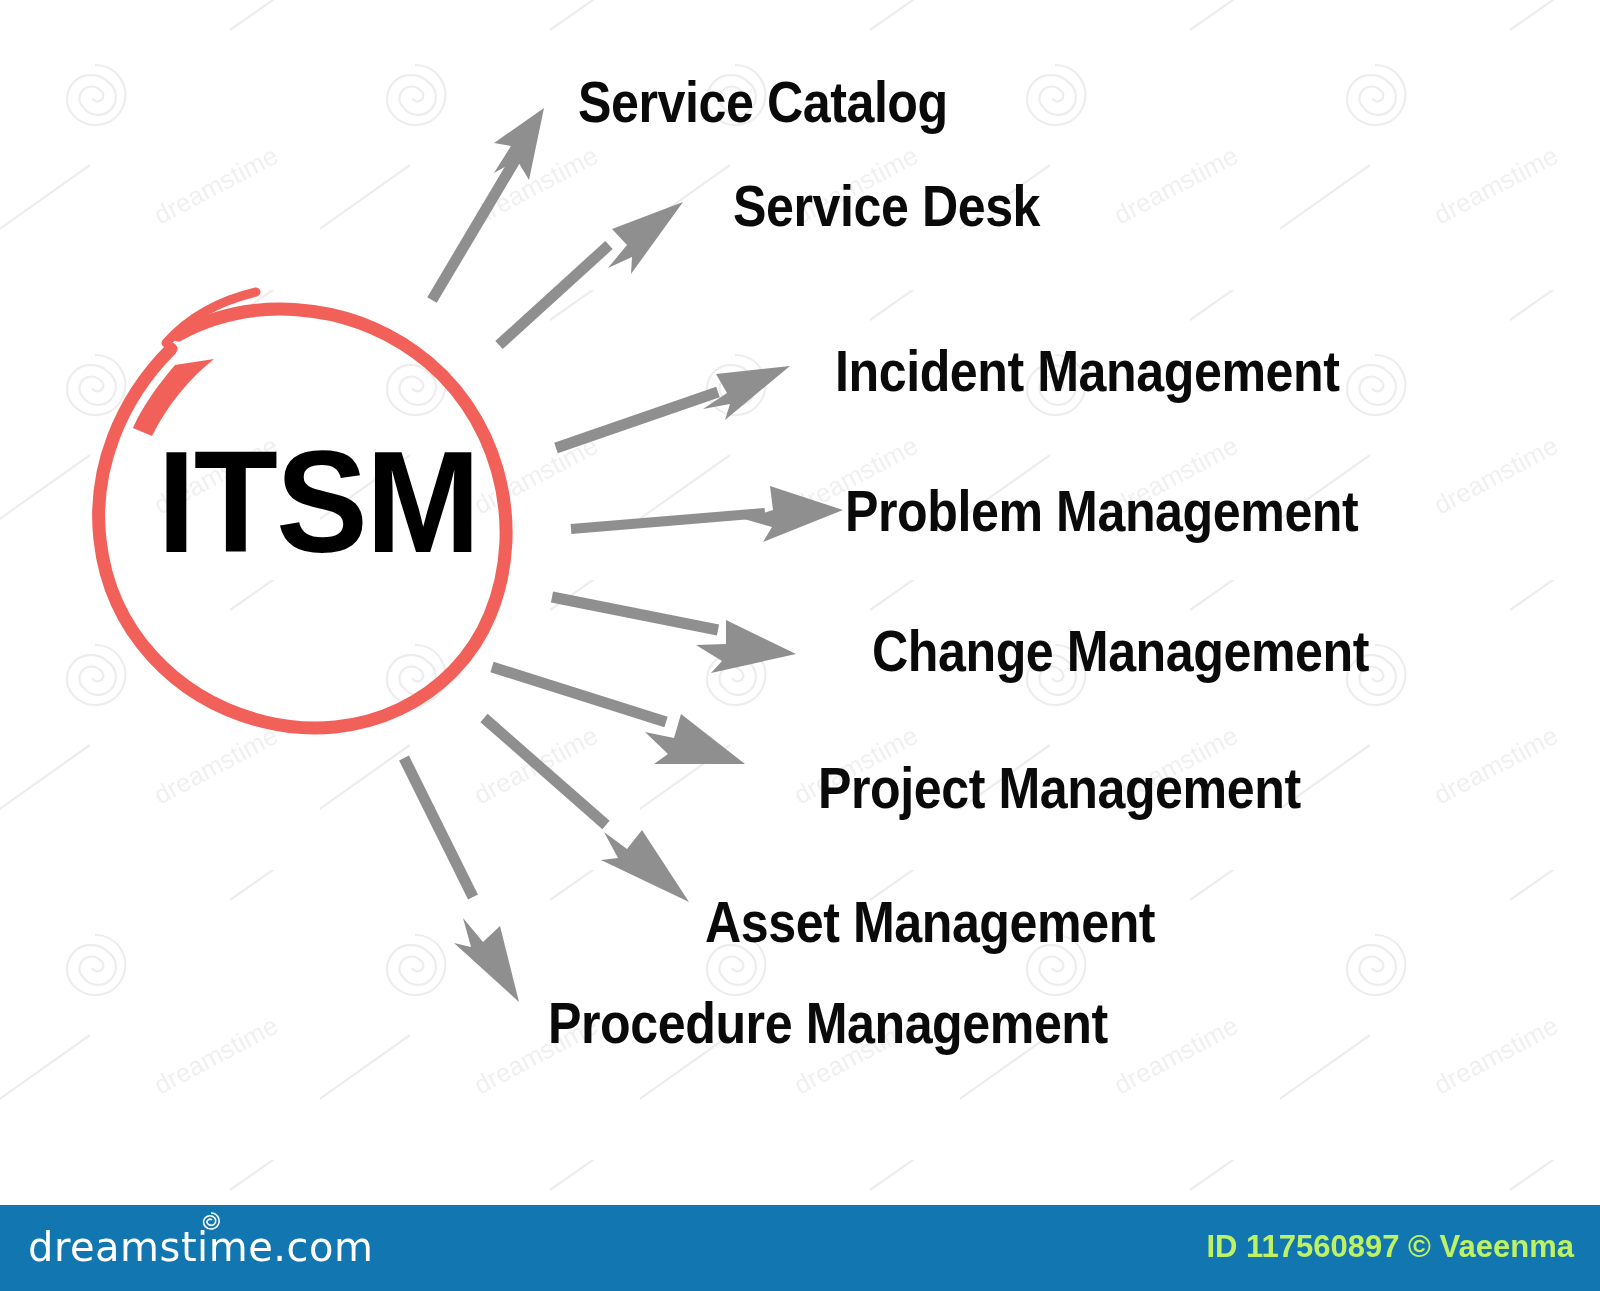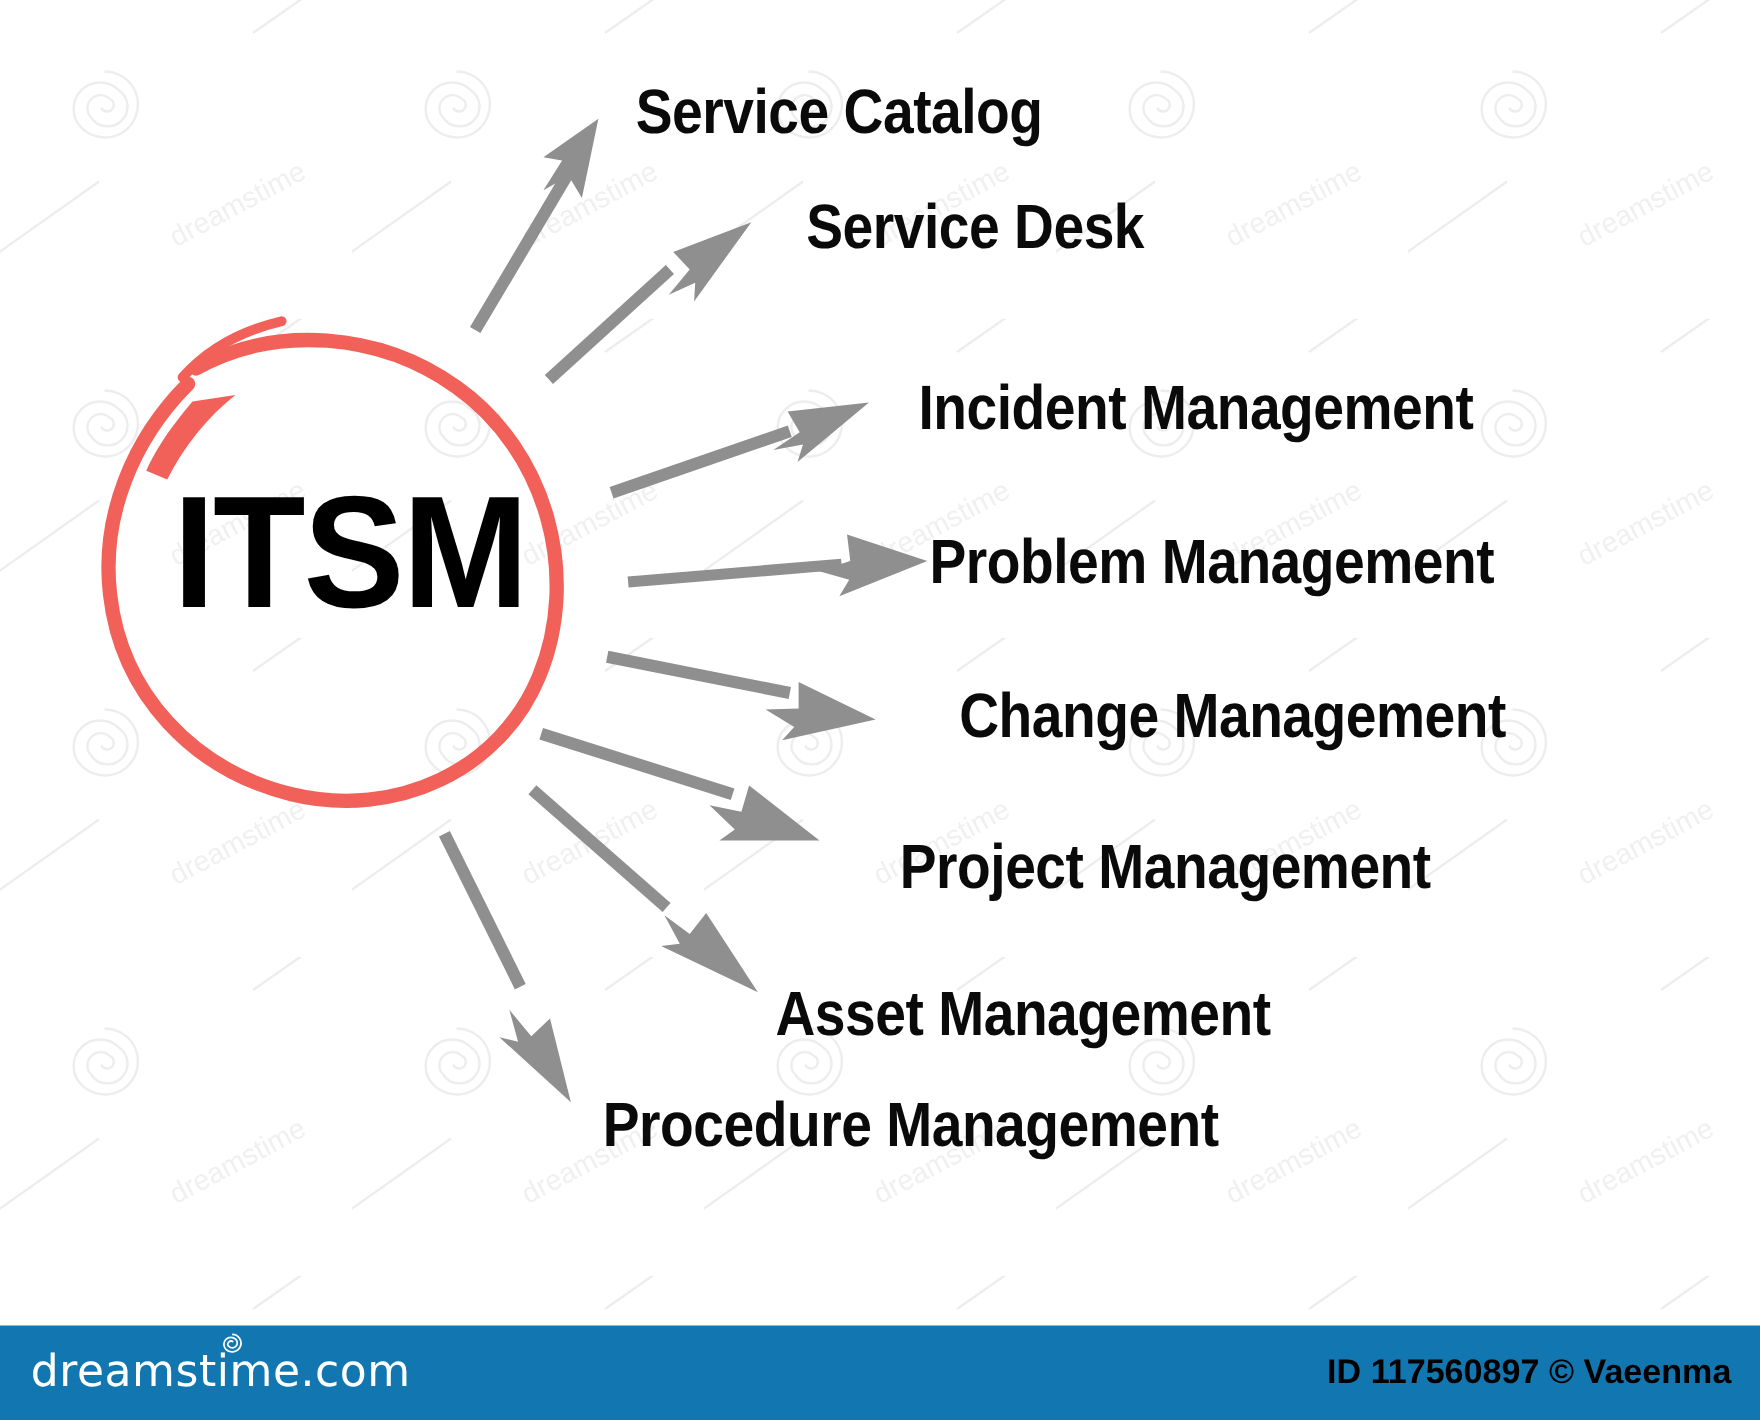--- a/index.html
+++ b/index.html
@@ -84,21 +84,21 @@
     position: absolute;
     left: 173px;
     top: -16px;
     width: 20px;
     height: 20px;
   }
   #footer-credit {
     position: absolute;
     right: 26px;
     top: 26px;
-    color: #000000;
+    color: #bef264;
     font-family: "Liberation Sans", sans-serif;
     font-size: 31px;
     font-weight: 700;
     line-height: 1;
     white-space: nowrap;
   }
   .wm {
     fill: none;
     stroke: #ededed;
     stroke-width: 2.2;

